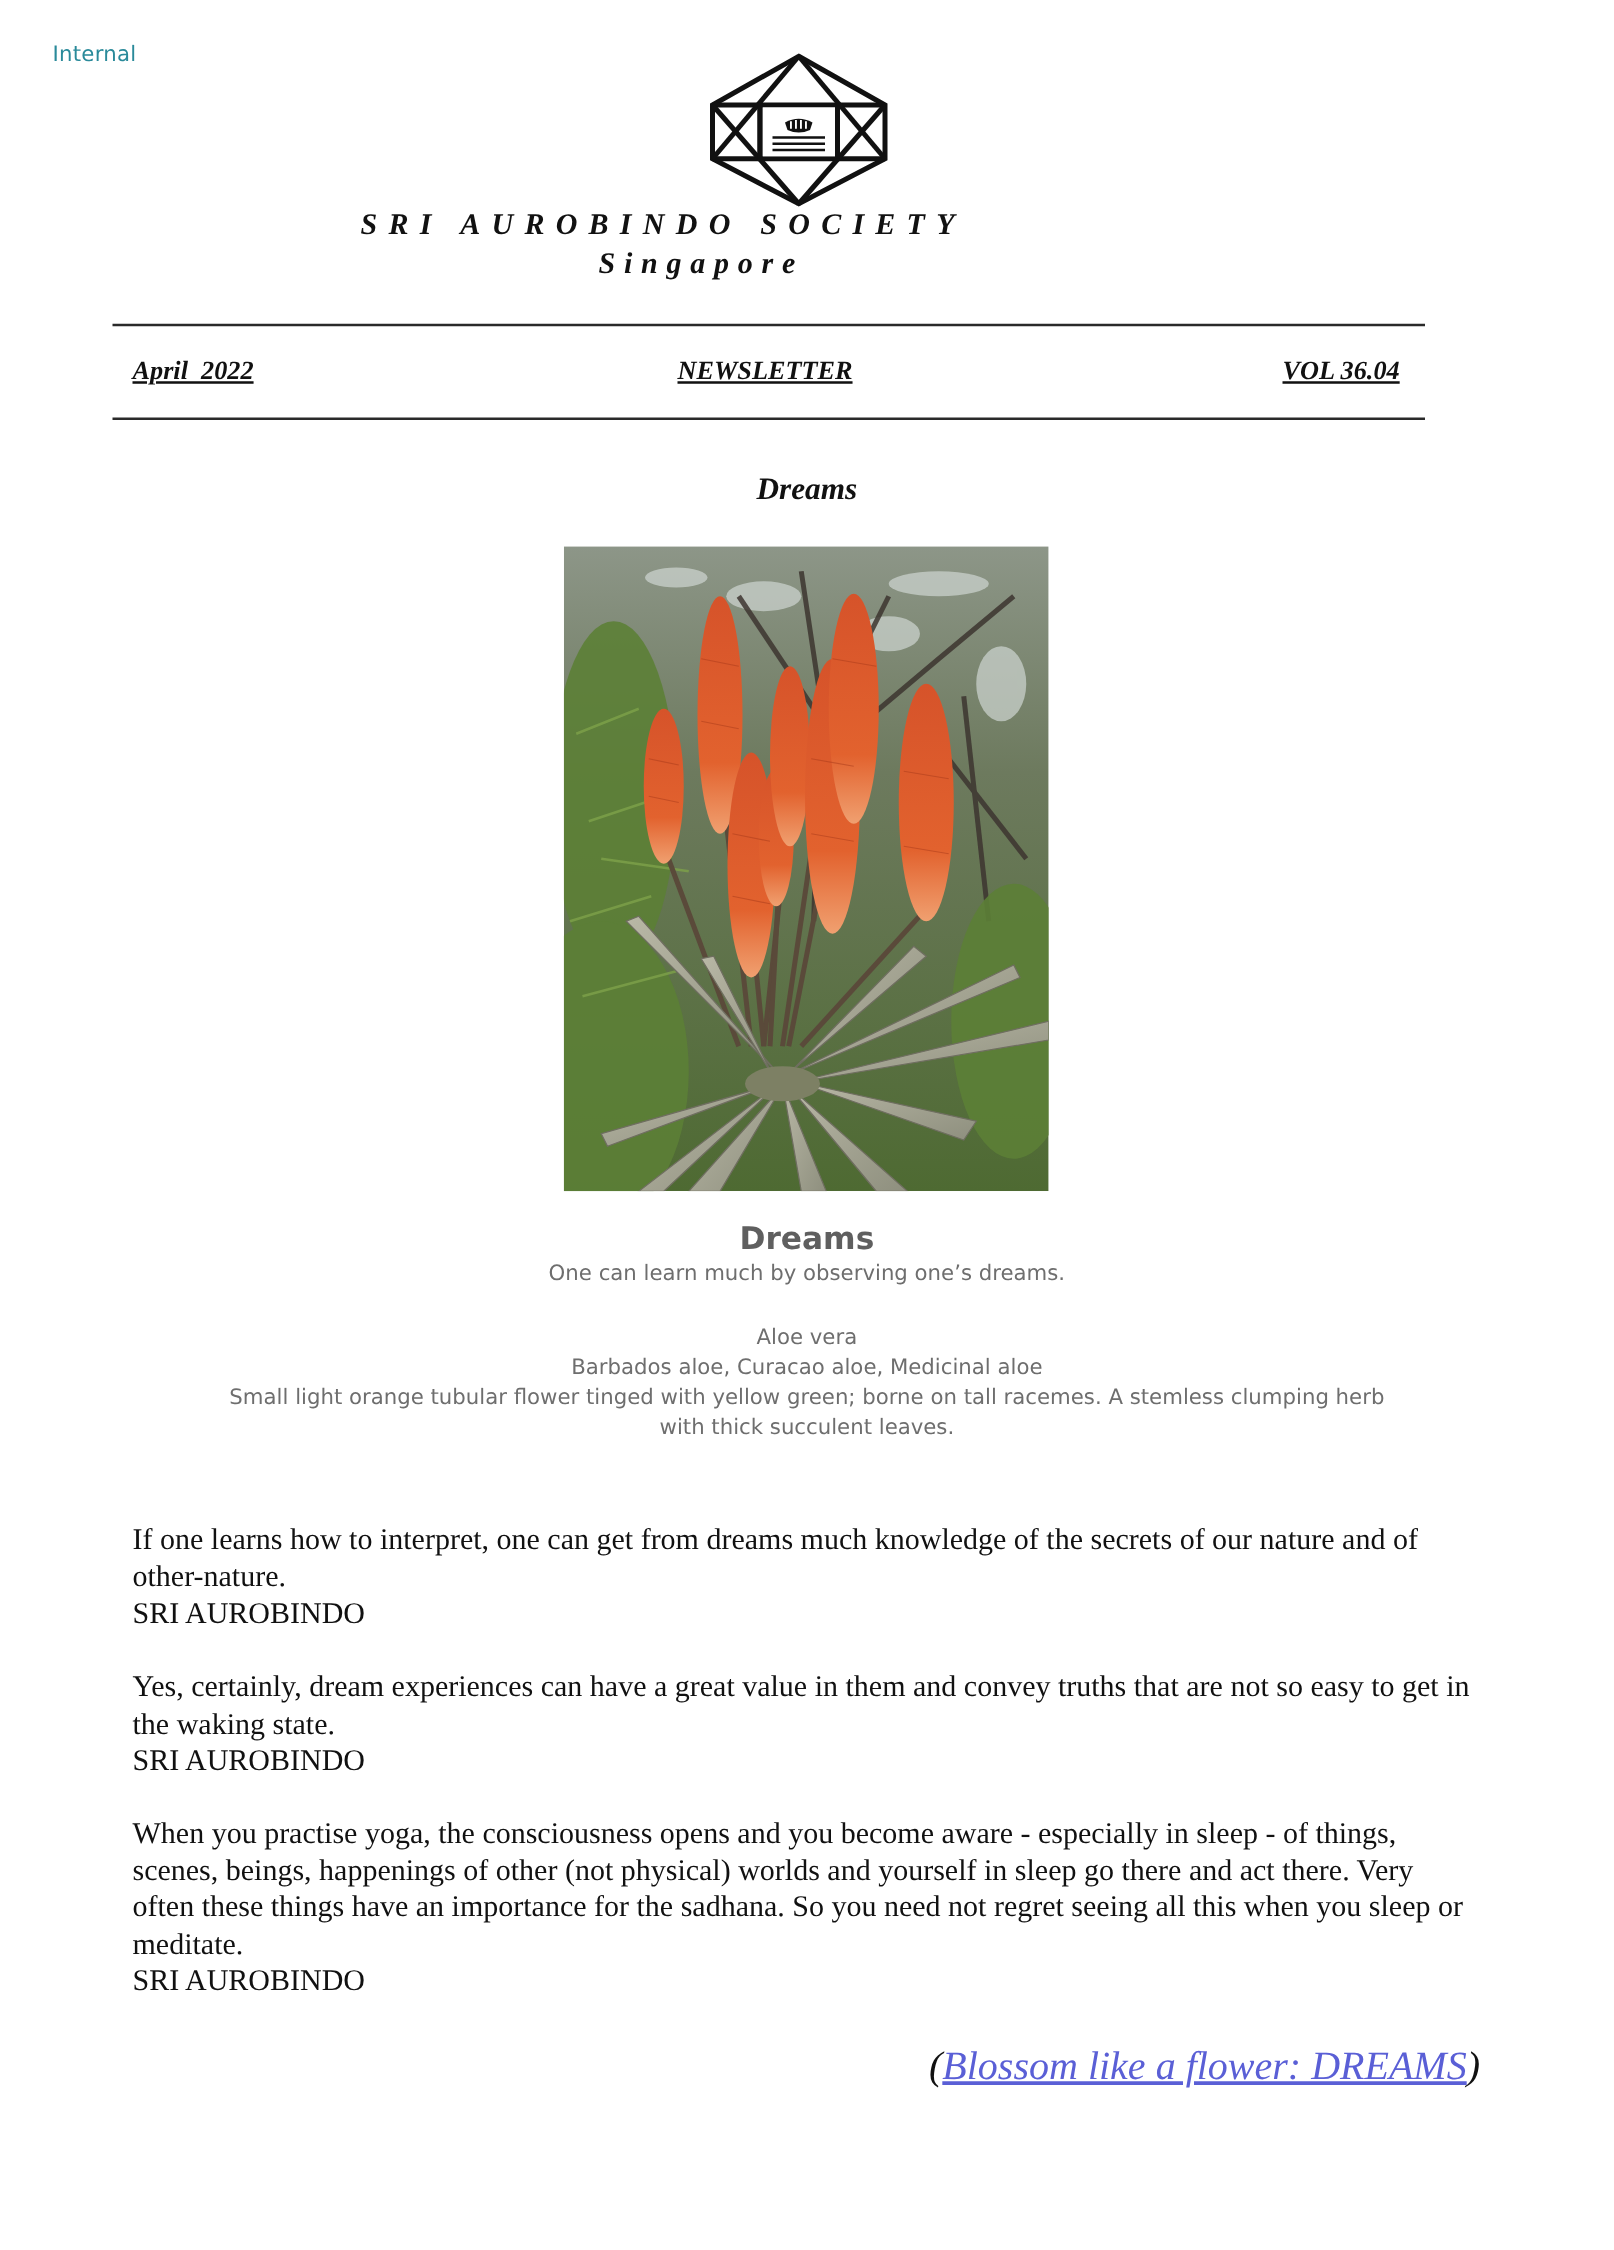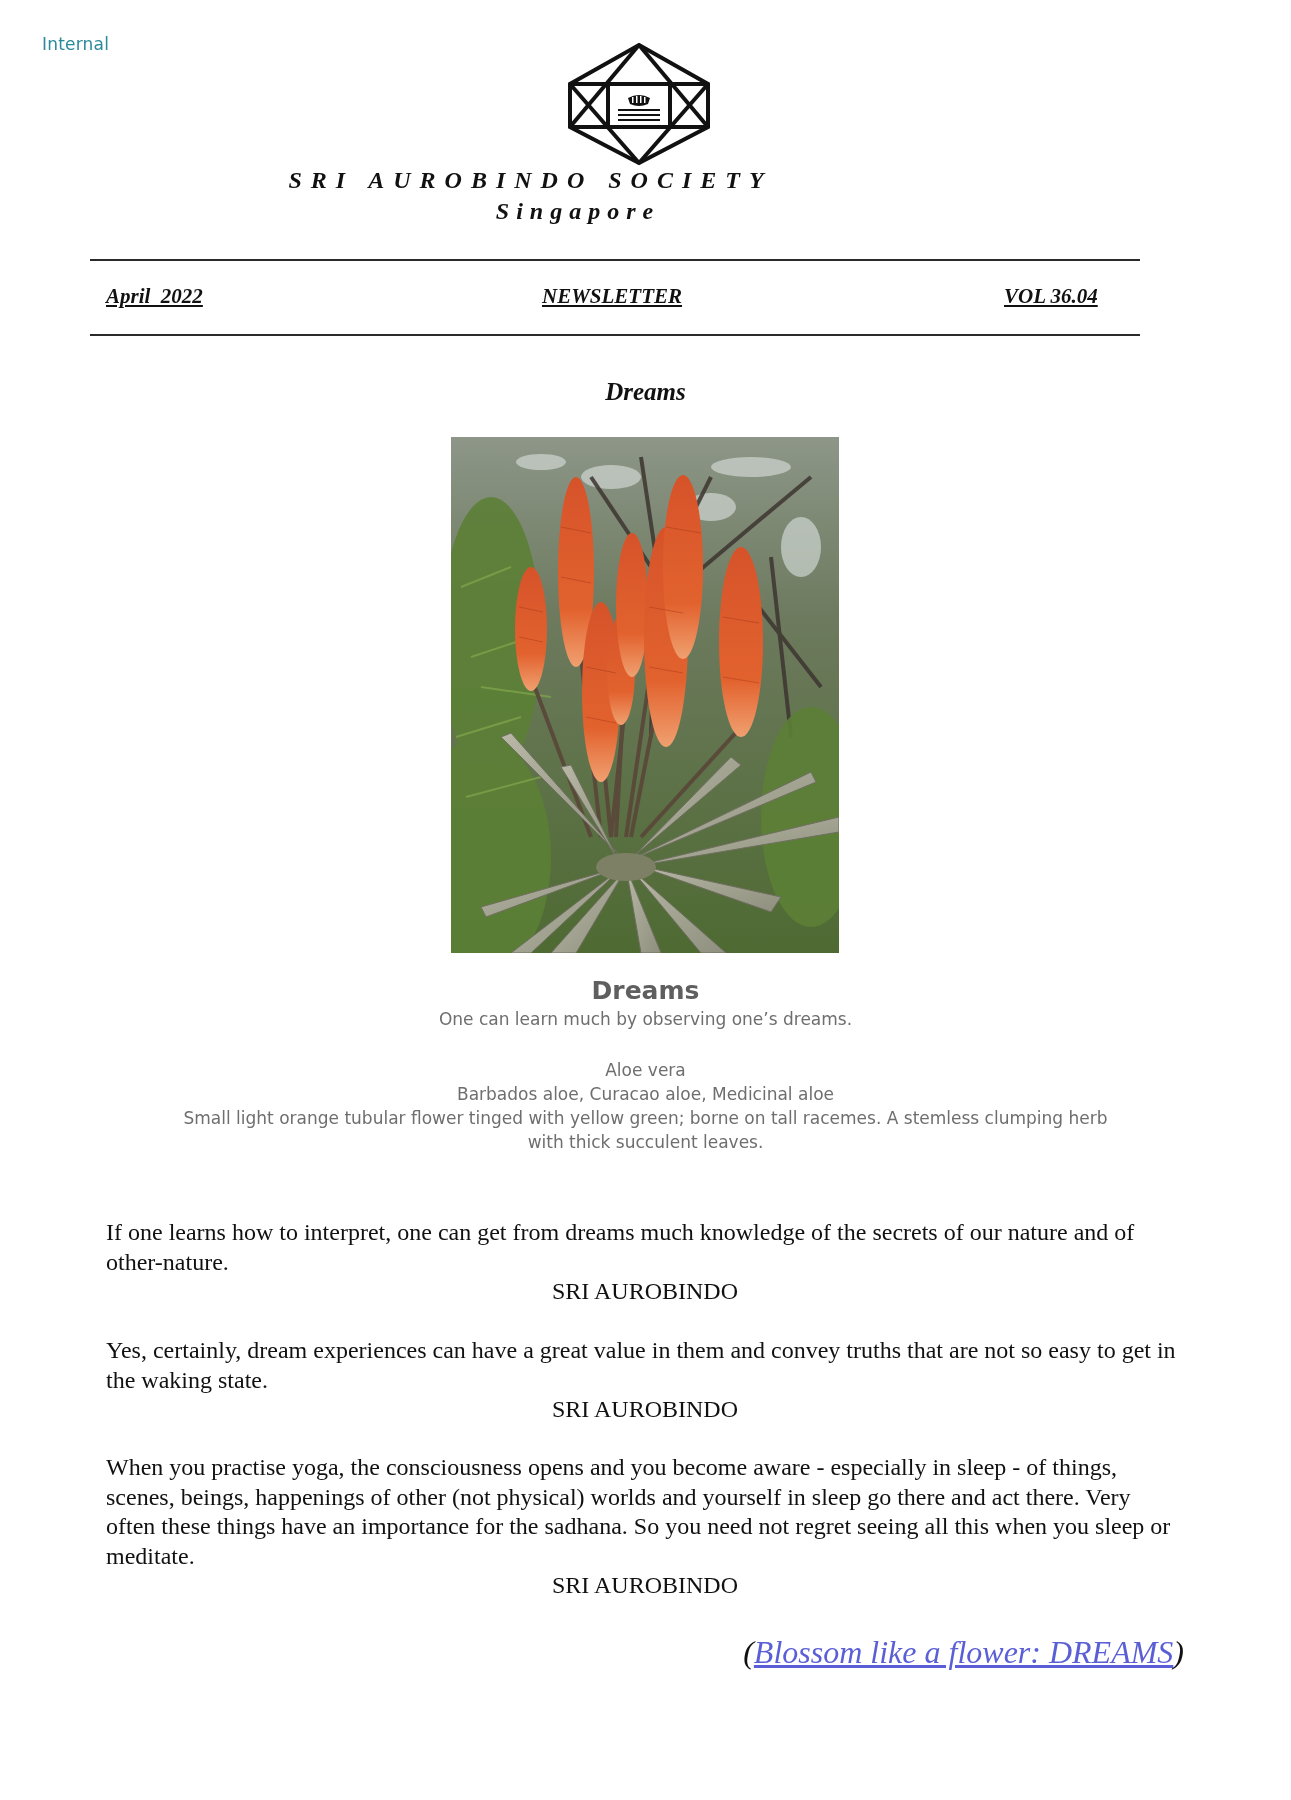--- a/index.html
+++ b/index.html
@@ -49,21 +49,20 @@
       left: 0;
       width: 1122px;
       top: 198px;
       text-align: center;
       font-family: "Liberation Serif", serif;
       font-style: italic;
       font-weight: bold;
       font-size: 24px;
       letter-spacing: 7px;
       color: #111;
-      margin-left: 17px;
     }
 
     .rule {
       left: 90px;
       width: 1050px;
       height: 2px;
       background: #2a2a2a;
     }
     .rule.top { top: 259px; }
     .rule.bottom { top: 334px; }
@@ -73,21 +72,21 @@
       font-family: "Liberation Serif", serif;
       font-style: italic;
       font-weight: bold;
       font-size: 21px;
       color: #111;
       white-space: pre;
       text-decoration: underline;
     }
     .meta-date { left: 106px; }
     .meta-type { left: 542px; }
-    .meta-vol { left: 1004px; }
+    .meta-vol { left: 1026px; }
 
     .article-title {
       left: 0;
       width: 1291px;
       top: 378px;
       text-align: center;
       font-family: "Liberation Serif", serif;
       font-style: italic;
       font-weight: bold;
       font-size: 25px;
@@ -136,21 +135,21 @@
       line-height: 29.5px;
       color: #111;
     }
     .quote-1 { top: 1218px; }
     .quote-2 { top: 1336px; }
     .quote-3 { top: 1453px; }
     .quote p {
       margin: 0;
     }
     .attribution {
-      text-align: center;
+      text-align: left;
       padding-right: 0px;
       margin-top: 1px;
     }
 
     .source-line {
       left: 700px;
       width: 484px;
       top: 1634px;
       text-align: right;
       font-family: "Liberation Serif", serif;

